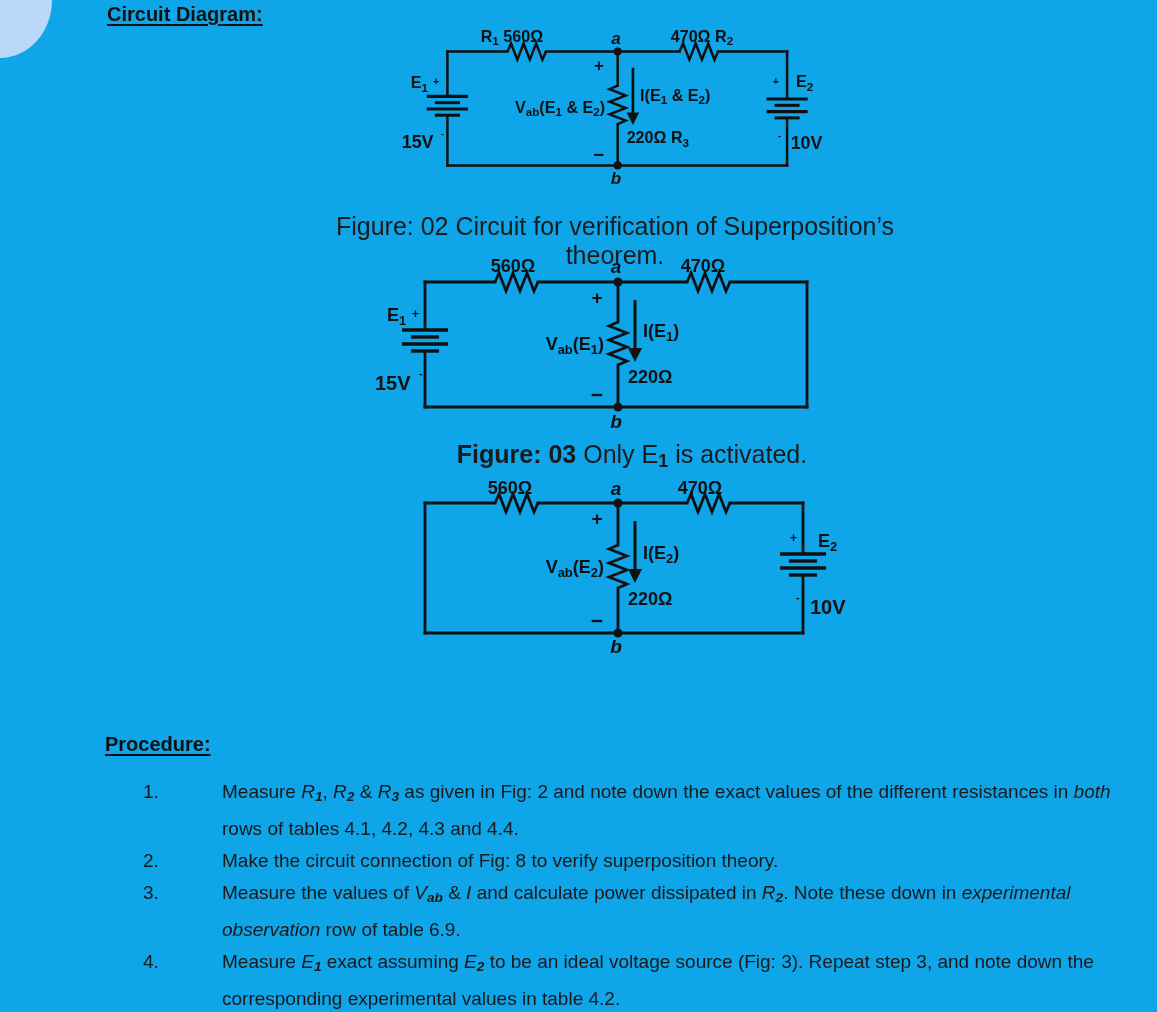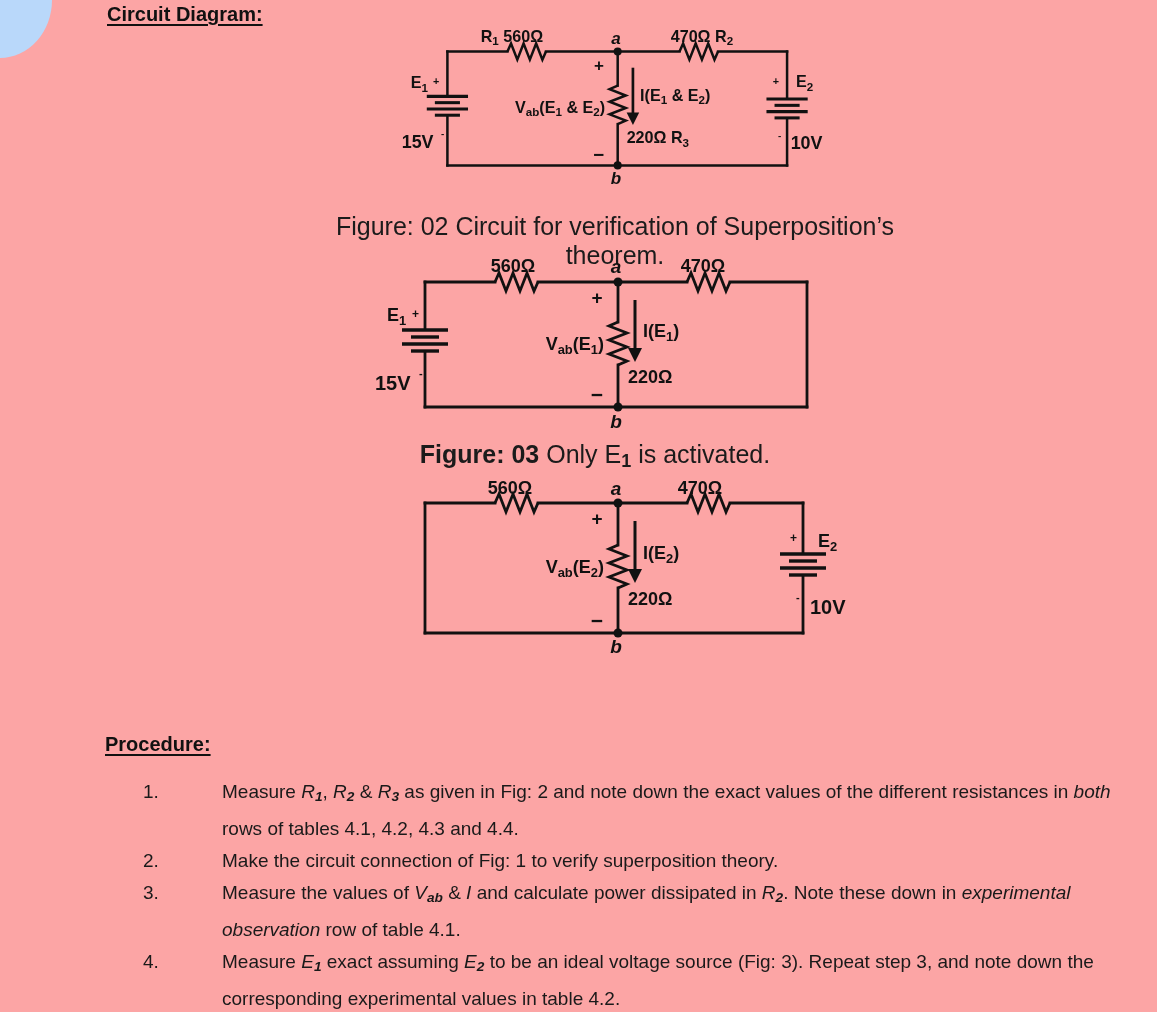--- a/index.html
+++ b/index.html
@@ -1,16 +1,16 @@
 <!DOCTYPE html>
 <html><head>
 <meta charset="utf-8">
 <style>
   html,body{margin:0;padding:0;background:#fff;}
-  .page{position:relative;width:1157px;height:1012px;background:#fca5a5;overflow:hidden;
+  .page{position:relative;width:1157px;height:1012px;background:#0ea5e9;overflow:hidden;
         font-family:"Liberation Sans",sans-serif;color:#111;}
   .corner-blob{position:absolute;left:0;top:0;width:52px;height:58px;
                background:#b9d8fa;border-bottom-right-radius:52px 58px;}
   .heading{position:absolute;font-size:20px;font-weight:700;color:#111;
            text-decoration:underline;text-decoration-thickness:2px;text-underline-offset:3px;}
   .caption{position:absolute;font-size:25px;color:#1b1b1b;text-align:center;}
   .fig{position:absolute;}
   .fig text{font-family:"Liberation Sans",sans-serif;font-weight:700;fill:#111;}
   .wire{stroke:#111;stroke-width:2.8;fill:none;stroke-linecap:square;}
   .plate{stroke:#111;stroke-width:3.4;fill:none;stroke-linecap:butt;}
@@ -123,21 +123,21 @@
     <text x="387" y="321" font-size="18"><tspan>E</tspan><tspan font-weight="700" font-size="72%" dy="4">1</tspan></text>
     <text x="412" y="318" font-size="12">+</text>
     <text x="604" y="350" font-size="18" text-anchor="end"><tspan>V</tspan><tspan font-weight="700" font-size="72%" dy="4">ab</tspan><tspan dy="-4">(E</tspan><tspan font-weight="700" font-size="72%" dy="4">1</tspan><tspan dy="-4">)</tspan></text>
     <text x="643" y="337" font-size="18"><tspan>I(E</tspan><tspan font-weight="700" font-size="72%" dy="4">1</tspan><tspan dy="-4">)</tspan></text>
     <text x="628" y="383" font-size="18">220Ω</text>
     <text x="597" y="402" font-size="21" text-anchor="middle">−</text>
     <text x="616" y="428" font-size="19" text-anchor="middle" class="it">b</text>
     <text x="375" y="390" font-size="20">15V</text>
     <text x="419" y="377" font-size="11">-</text>
   </svg>
-  <div class="caption" style="left:330px;top:440px;width:530px;"><span class="rs-b">Figure: 03 </span><span>Only E</span><span class="rs-b rs-sub">1</span><span> is activated.</span></div>
+  <div class="caption" style="left:367px;top:440px;width:530px;"><span class="rs-b">Figure: 03 </span><span>Only E</span><span class="rs-b rs-sub">1</span><span> is activated.</span></div>
 
   <svg class="fig" style="left:350px;top:474px;" width="530" height="186" viewBox="350 474 530 186">
     <g>
       <line class="wire" x1="425" y1="503" x2="495" y2="503"></line>
       <line class="wire" x1="538" y1="503" x2="687" y2="503"></line>
       <line class="wire" x1="730" y1="503" x2="803" y2="503"></line>
       <line class="wire" x1="425" y1="503" x2="425" y2="633"></line>
       <line class="wire" x1="803" y1="503" x2="803" y2="553"></line>
       <line class="wire" x1="803" y1="576" x2="803" y2="633"></line>
       <line class="wire" x1="425" y1="633" x2="803" y2="633"></line>
@@ -177,26 +177,26 @@
   <div class="heading" style="left:105px;top:733px;text-align:center;">Procedure:</div>
 
   <div class="proc-list">
     <div class="proc-item">
       <span class="num">1.</span>
       <div class="ptext"><span>Measure </span><span class="rs-i">R</span><span class="rs-i rs-b rs-sub">1</span><span>, </span><span class="rs-i">R</span><span class="rs-i rs-b rs-sub">2</span><span> &amp; </span><span class="rs-i">R</span><span class="rs-i rs-b rs-sub">3</span><span> as given in Fig: 2 and note down the exact values of the different resistances in </span><span class="rs-i">both</span><span>
 rows of tables 4.1, 4.2, 4.3 and 4.4.</span></div>
     </div>
     <div class="proc-item">
       <span class="num">2.</span>
-      <div class="ptext"><span>Make the circuit connection of Fig: 1 to verify superposition theory.</span></div>
+      <div class="ptext"><span>Make the circuit connection of Fig: 8 to verify superposition theory.</span></div>
     </div>
     <div class="proc-item">
       <span class="num">3.</span>
       <div class="ptext"><span>Measure the values of </span><span class="rs-i">V</span><span class="rs-i rs-b rs-sub">ab</span><span> &amp; </span><span class="rs-i">I</span><span> and calculate power dissipated in </span><span class="rs-i">R</span><span class="rs-i rs-b rs-sub">2</span><span>. Note these down in </span><span class="rs-i">experimental
-observation</span><span> row of table 4.1.</span></div>
+observation</span><span> row of table 6.9.</span></div>
     </div>
     <div class="proc-item">
       <span class="num">4.</span>
       <div class="ptext"><span>Measure </span><span class="rs-i">E</span><span class="rs-i rs-b rs-sub">1</span><span> exact assuming </span><span class="rs-i">E</span><span class="rs-i rs-b rs-sub">2</span><span> to be an ideal voltage source (Fig: 3). Repeat step 3, and note down the
 corresponding experimental values in table 4.2.</span></div>
     </div>
   </div>
 
 </div>
 

